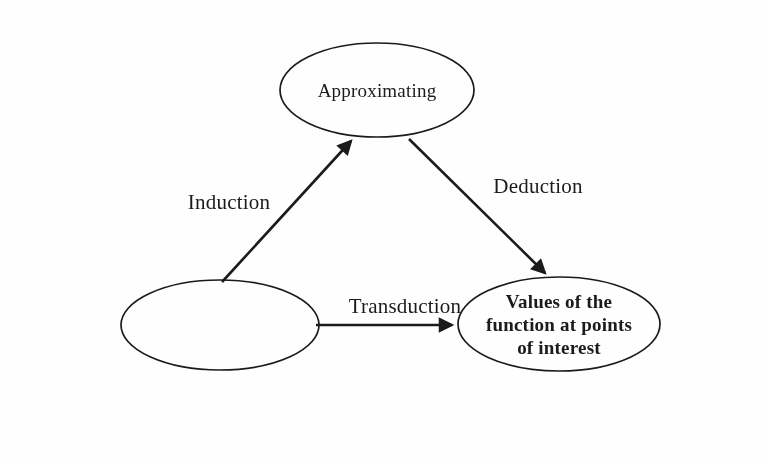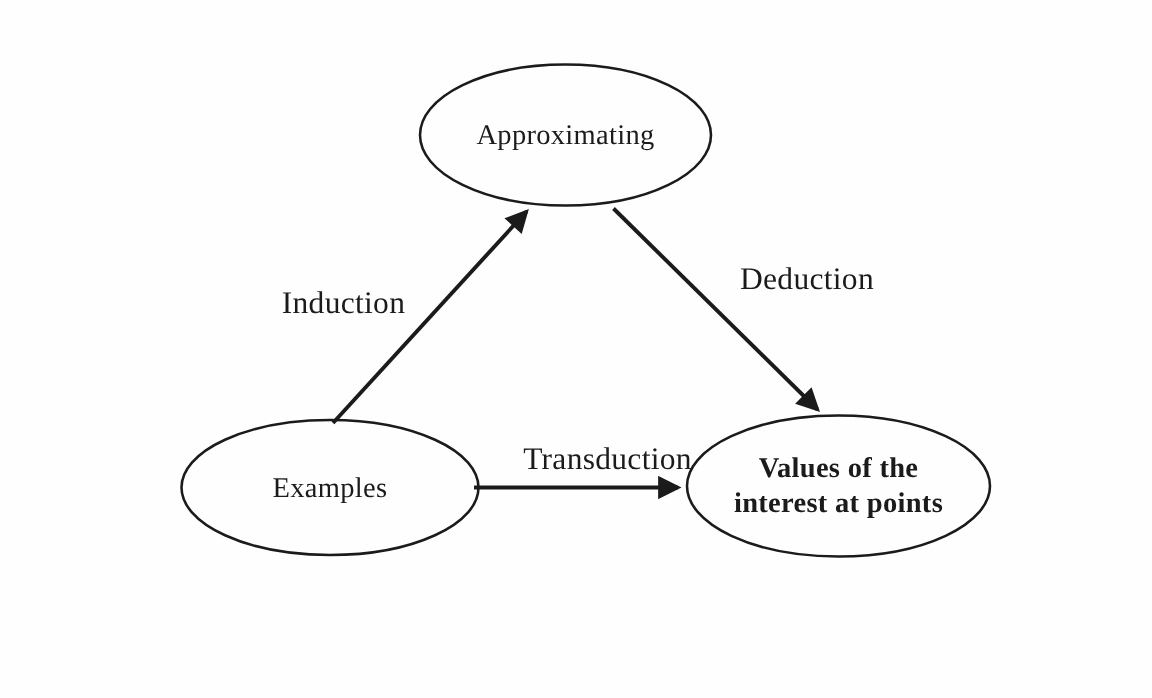--- a/index.html
+++ b/index.html
@@ -53,27 +53,25 @@
 
     <line x1="222" y1="282" x2="351" y2="141" stroke="#1b1b1b" stroke-width="2.6" marker-end="url(#arrowhead)"></line>
     <line x1="409" y1="139" x2="545" y2="273" stroke="#1b1b1b" stroke-width="2.6" marker-end="url(#arrowhead)"></line>
     <line x1="316" y1="325" x2="452" y2="325" stroke="#1b1b1b" stroke-width="2.6" marker-end="url(#arrowhead)"></line>
   </svg>
 
   <div class="node-label" style="left:280px; top:45px; width:194px; height:90px;">
     <div>Approximating</div>
   </div>
 
-  <div class="node-label" style="left:121px; top:281px; width:198px; height:88px;">
-    <div>Examples</div>
-  </div>
 
   <div class="node-label" style="left:458px; top:278px; width:202px; height:92px;font-weight:bold;">
     <div>Values of the</div>
-    <div>interest at points</div>
+    <div>function at points</div>
+    <div>of interest</div>
   </div>
 
   <div class="edge-label" style="left:229px; top:202px;">Induction</div>
 
   <div class="edge-label" style="left:538px; top:186px;">Deduction</div>
 
   <div class="edge-label" style="left:405px; top:306px;">Transduction</div>
 
 </div>
 

